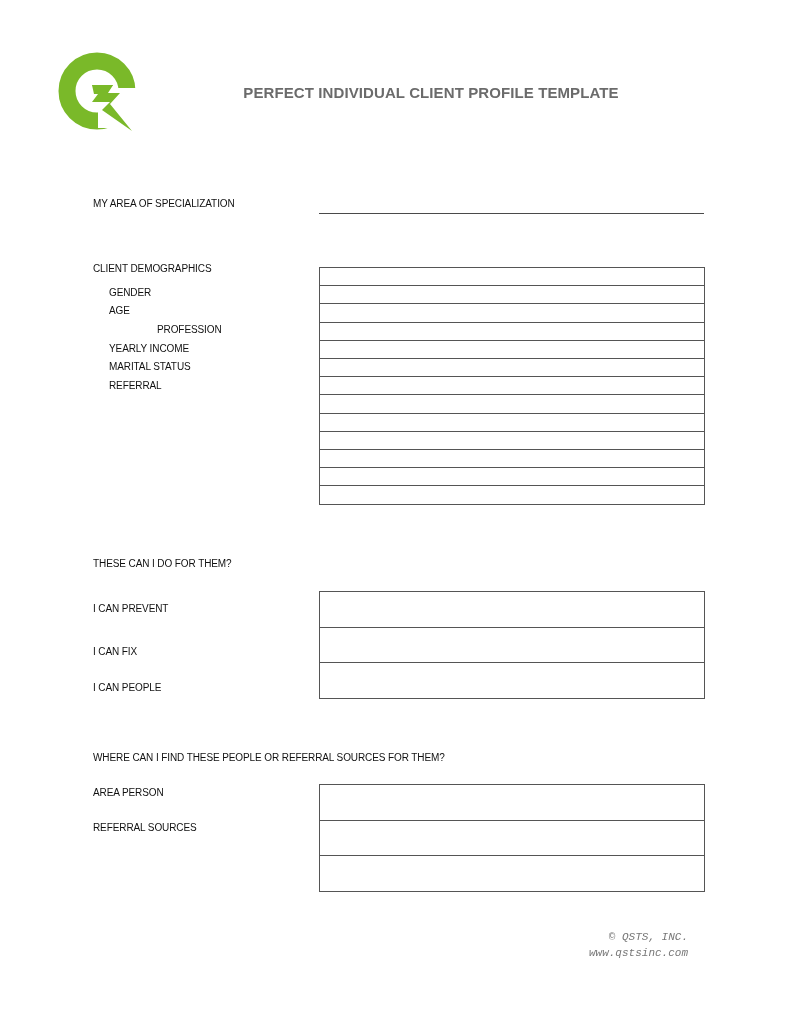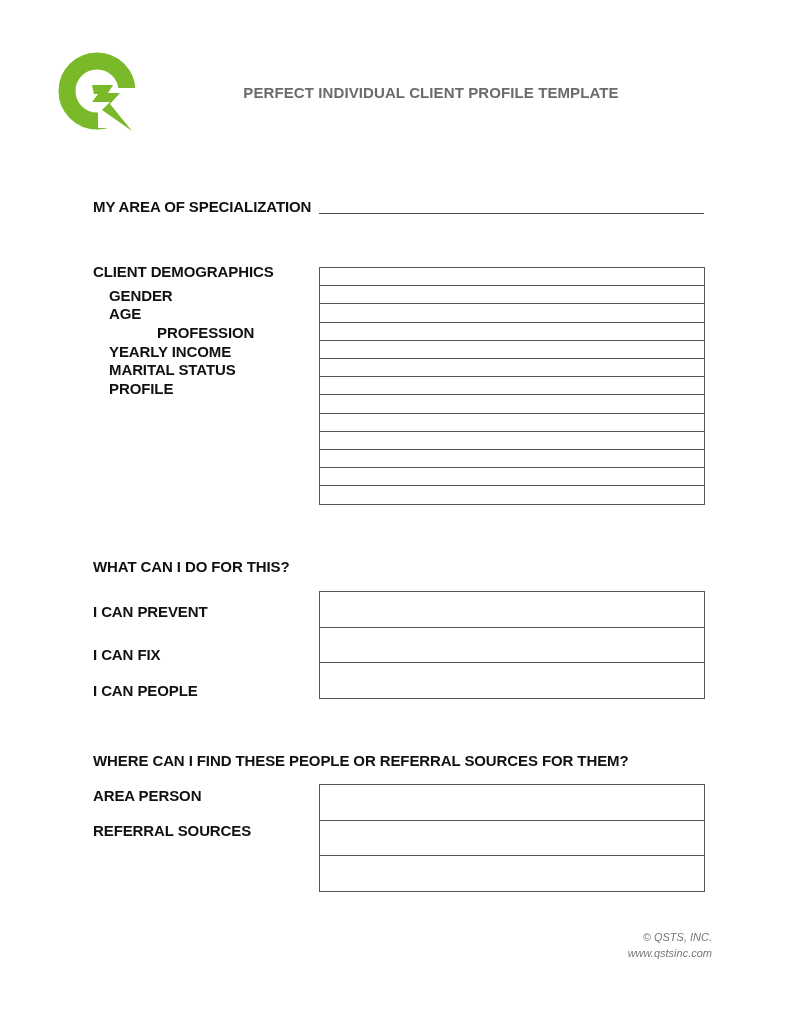--- a/index.html
+++ b/index.html
@@ -7,39 +7,39 @@
       width: 790px; height: 1022px; position: relative; overflow: hidden;
       font-family: "Liberation Sans", "DejaVu Sans", sans-serif;
       color: #1a1a1a;
     }
     .abs { position: absolute; }
     .logo { left: 58px; top: 52px; width: 82px; height: 82px; }
     .title {
       left: 0; top: 84px; width: 862px; text-align: center;
       font-size: 15px; font-weight: bold; color: #6b6b6b; letter-spacing: 0.1px;
     }
-    .label { font-size: 15px; font-weight: bold; color: #111; white-space: nowrap; letter-spacing: -0.1px; }
+    .label { font-size: 10px; font-weight: normal; color: #111; white-space: nowrap; letter-spacing: -0.1px; }
     .sublabel { left: 109px; }
     .spec-line { left: 319px; top: 213px; width: 385px; height: 0; border-top: 1px solid #4a4a4a; }
     .grid {
       left: 319px; width: 384px;
       border: 1px solid #555; border-bottom: none; box-sizing: content-box;
     }
     .grid .row {
       border-bottom: 1px solid #555; box-sizing: border-box;
       width: 100%;
     }
     .demo-grid { top: 267px; }
     .demo-grid .row { height: 18.2px; }
     .demo-grid .row:last-child { border-bottom: none; }
     .demo-bottom { left: 319px; top: 504px; width: 386px; border-top: 1px solid #555; }
     .box-grid { border-bottom: none; }
     .box-grid .row { height: 35.5px; }
     .footer {
-      right: 78px; text-align: center; font-size: 11px; font-style: italic; color: #777;
+      right: 102px; text-align: center; font-size: 11px; font-style: italic; color: #777; font-family: Liberation Mono, monospace;
     }
     input.fill {
       border: none; outline: none; background: transparent;
       width: 100%; height: 100%; padding: 0 6px; box-sizing: border-box;
       font-family: "Liberation Sans", sans-serif; font-size: 12px;
     }
   </style>
 </head>
 <body>
 
@@ -57,40 +57,40 @@
 <div class="abs label" style="left:93px; top:198px;">MY AREA OF SPECIALIZATION</div>
 <div class="abs spec-line"></div>
 <input class="abs fill" style="left: 319px; top: 196px; width: 385px; height: 17px;">
 
 <div class="abs label" style="left:93px; top:263px;">CLIENT DEMOGRAPHICS</div>
 <div class="abs label sublabel" style="top:287px;">GENDER</div>
 <div class="abs label sublabel" style="top:305px;">AGE</div>
 <div class="abs label sublabel" style="top:324px;padding-left:48px;">PROFESSION</div>
 <div class="abs label sublabel" style="top:343px;">YEARLY INCOME</div>
 <div class="abs label sublabel" style="top:361px;">MARITAL STATUS</div>
-<div class="abs label sublabel" style="top:380px;">PROFILE</div>
+<div class="abs label sublabel" style="top:380px;">REFERRAL</div>
 
 <div class="abs grid demo-grid">
   <div class="row"><input class="fill" style=""></div>
   <div class="row"><input class="fill" style=""></div>
   <div class="row"><input class="fill" style=""></div>
   <div class="row"><input class="fill" style=""></div>
   <div class="row"><input class="fill" style=""></div>
   <div class="row"><input class="fill" style=""></div>
   <div class="row"><input class="fill" style=""></div>
   <div class="row"><input class="fill" style=""></div>
   <div class="row"><input class="fill" style=""></div>
   <div class="row"><input class="fill" style=""></div>
   <div class="row"><input class="fill" style=""></div>
   <div class="row"><input class="fill" style=""></div>
   <div class="row"><input class="fill" style=""></div>
 </div>
 <div class="abs demo-bottom"></div>
 
-<div class="abs label" style="left:93px; top:558px;">WHAT CAN I DO FOR THIS?</div>
+<div class="abs label" style="left:93px; top:558px;">THESE CAN I DO FOR THEM?</div>
 <div class="abs label" style="left:93px; top:579px;margin-top:24px;">I CAN PREVENT</div>
 <div class="abs label" style="left:93px; top:646px;">I CAN FIX</div>
 <div class="abs label" style="left:93px; top:682px;">I CAN PEOPLE</div>
 
 <div class="abs grid box-grid" style="top:591px;">
   <div class="row"><input class="fill" value="" style=""></div>
   <div class="row"><input class="fill" value="" style=""></div>
   <div class="row"><input class="fill" value="" style=""></div>
 </div>
 

